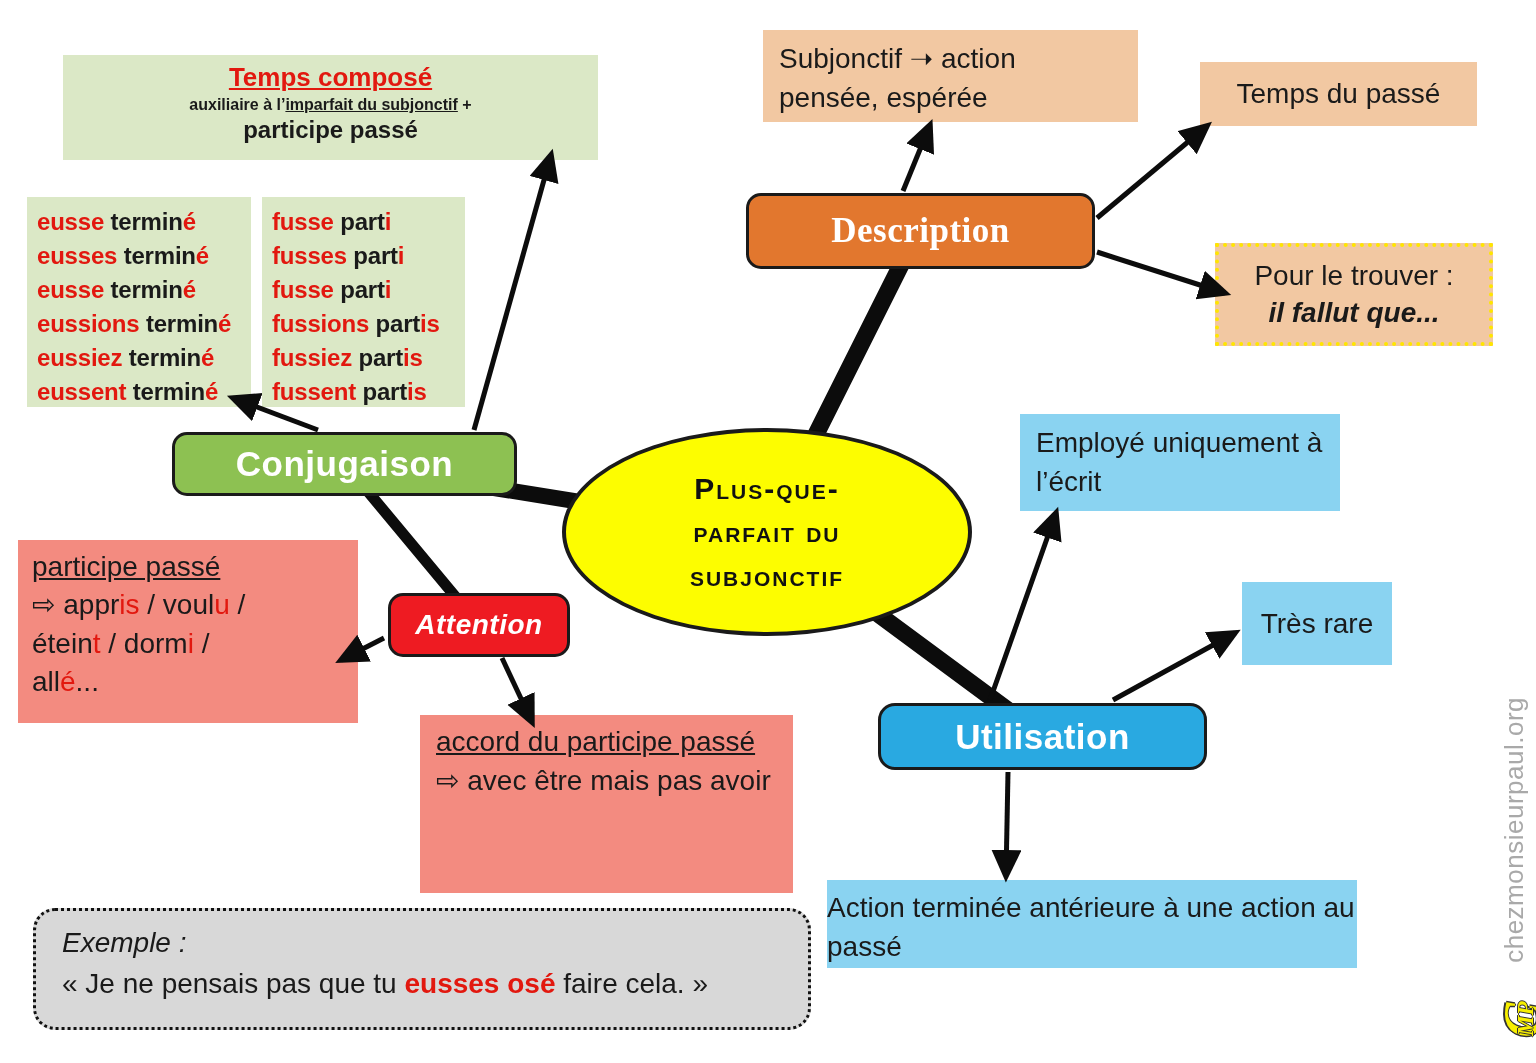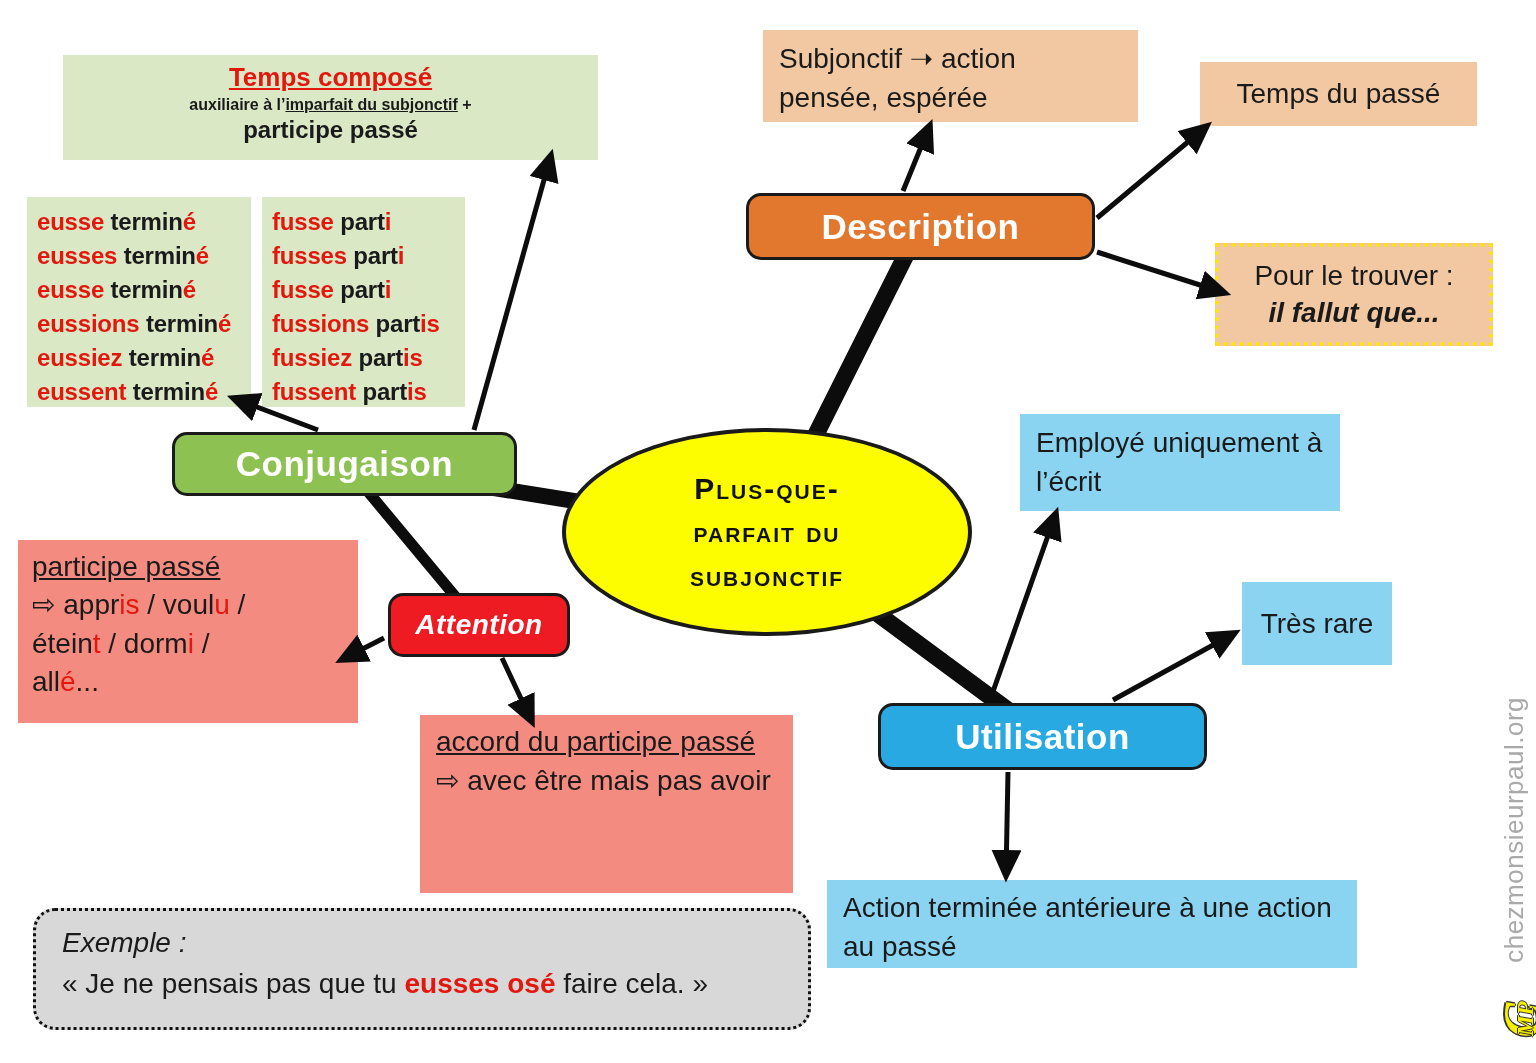--- a/index.html
+++ b/index.html
@@ -56,21 +56,21 @@
   .u{text-decoration:underline;}
   .r{color:#e2180f;}
   .b{font-weight:bold;}
 
   .subj-box{left:763px;top:30px;width:375px;height:92px;}
   .tp-box{left:1200px;top:62px;width:277px;height:64px;}
   .pt-box{left:1215px;top:243px;width:278px;height:103px;border:4px dotted #ffe600;line-height:1.3;}
   .pt-line2{font-style:italic;font-weight:600;}
   .emp-box{left:1020px;top:414px;width:320px;height:97px;}
   .tr-box{left:1242px;top:582px;width:150px;height:83px;}
-  .act-box{left:827px;top:880px;width:530px;height:88px;padding:8px 16px;}
+  .act-box{left:827px;top:880px;width:530px;height:88px;padding:8px 0;}
 
   .ex-box{left:33px;top:908px;width:778px;height:122px;border:3px dotted #111;border-radius:22px;
           padding:12px 26px;font-size:28px;line-height:1.45;}
   .ex-title{font-style:italic;}
 
   
   .watermark{
     position:absolute;right:6px;top:697px;writing-mode:vertical-rl;transform:rotate(180deg);
     color:#a9a9a9;font-size:26px;letter-spacing:.5px;
   }
@@ -124,42 +124,42 @@
     </div>
 
   <div class="node node-green" style="left:172px;top:432px;width:345px;height:64px;">
     <span>Conjugaison</span>
   </div>
 
   <div class="ellipse">
     <div class="ellipse-label">Plus-que-parfait du subjonctif</div>
   </div>
 
-  <div class="node node-orange" style="left:746px;top:193px;width:349px;height:67px;">
+  <div class="node node-orange" style="left:746px;top:193px;width:349px;height:76px;font-family:Liberation Serif, serif;">
     <span>Description</span>
   </div>
 
   <div class="box bg-peach tbox subj-box">Subjonctif ➝ action pensée, espérée</div>
 
   <div class="box bg-peach tbox tp-box centered">
     <span>Temps du passé</span>
   </div>
 
   <div class="box bg-peach tbox pt-box centered">
     <div>Pour le trouver :</div>
     <div class="pt-line2">il fallut que...</div>
   </div>
 
   <div class="box bg-lblue tbox emp-box">Employé uniquement à l’écrit</div>
 
   <div class="box bg-lblue tbox tr-box centered">
     <span>Très rare</span>
   </div>
 
-  <div class="node node-blue" style="left:878px;top:703px;width:329px;height:67px;">
+  <div class="node node-blue" style="left:878px;top:703px;width:329px;height:67px;border-radius:17px;">
     <span>Utilisation</span>
   </div>
 
   <div class="box bg-lblue tbox act-box">Action terminée antérieure à une action au passé</div>
 
   <div class="box bg-salmon pp-box">
     <div class="u">participe passé</div>
     <div>
         <div><span>⇨ appr</span><span class="r">is</span><span> / voul</span><span class="r">u</span><span> /</span></div>
         <div><span>étein</span><span class="r">t</span><span> / dorm</span><span class="r">i</span><span> /</span></div>

